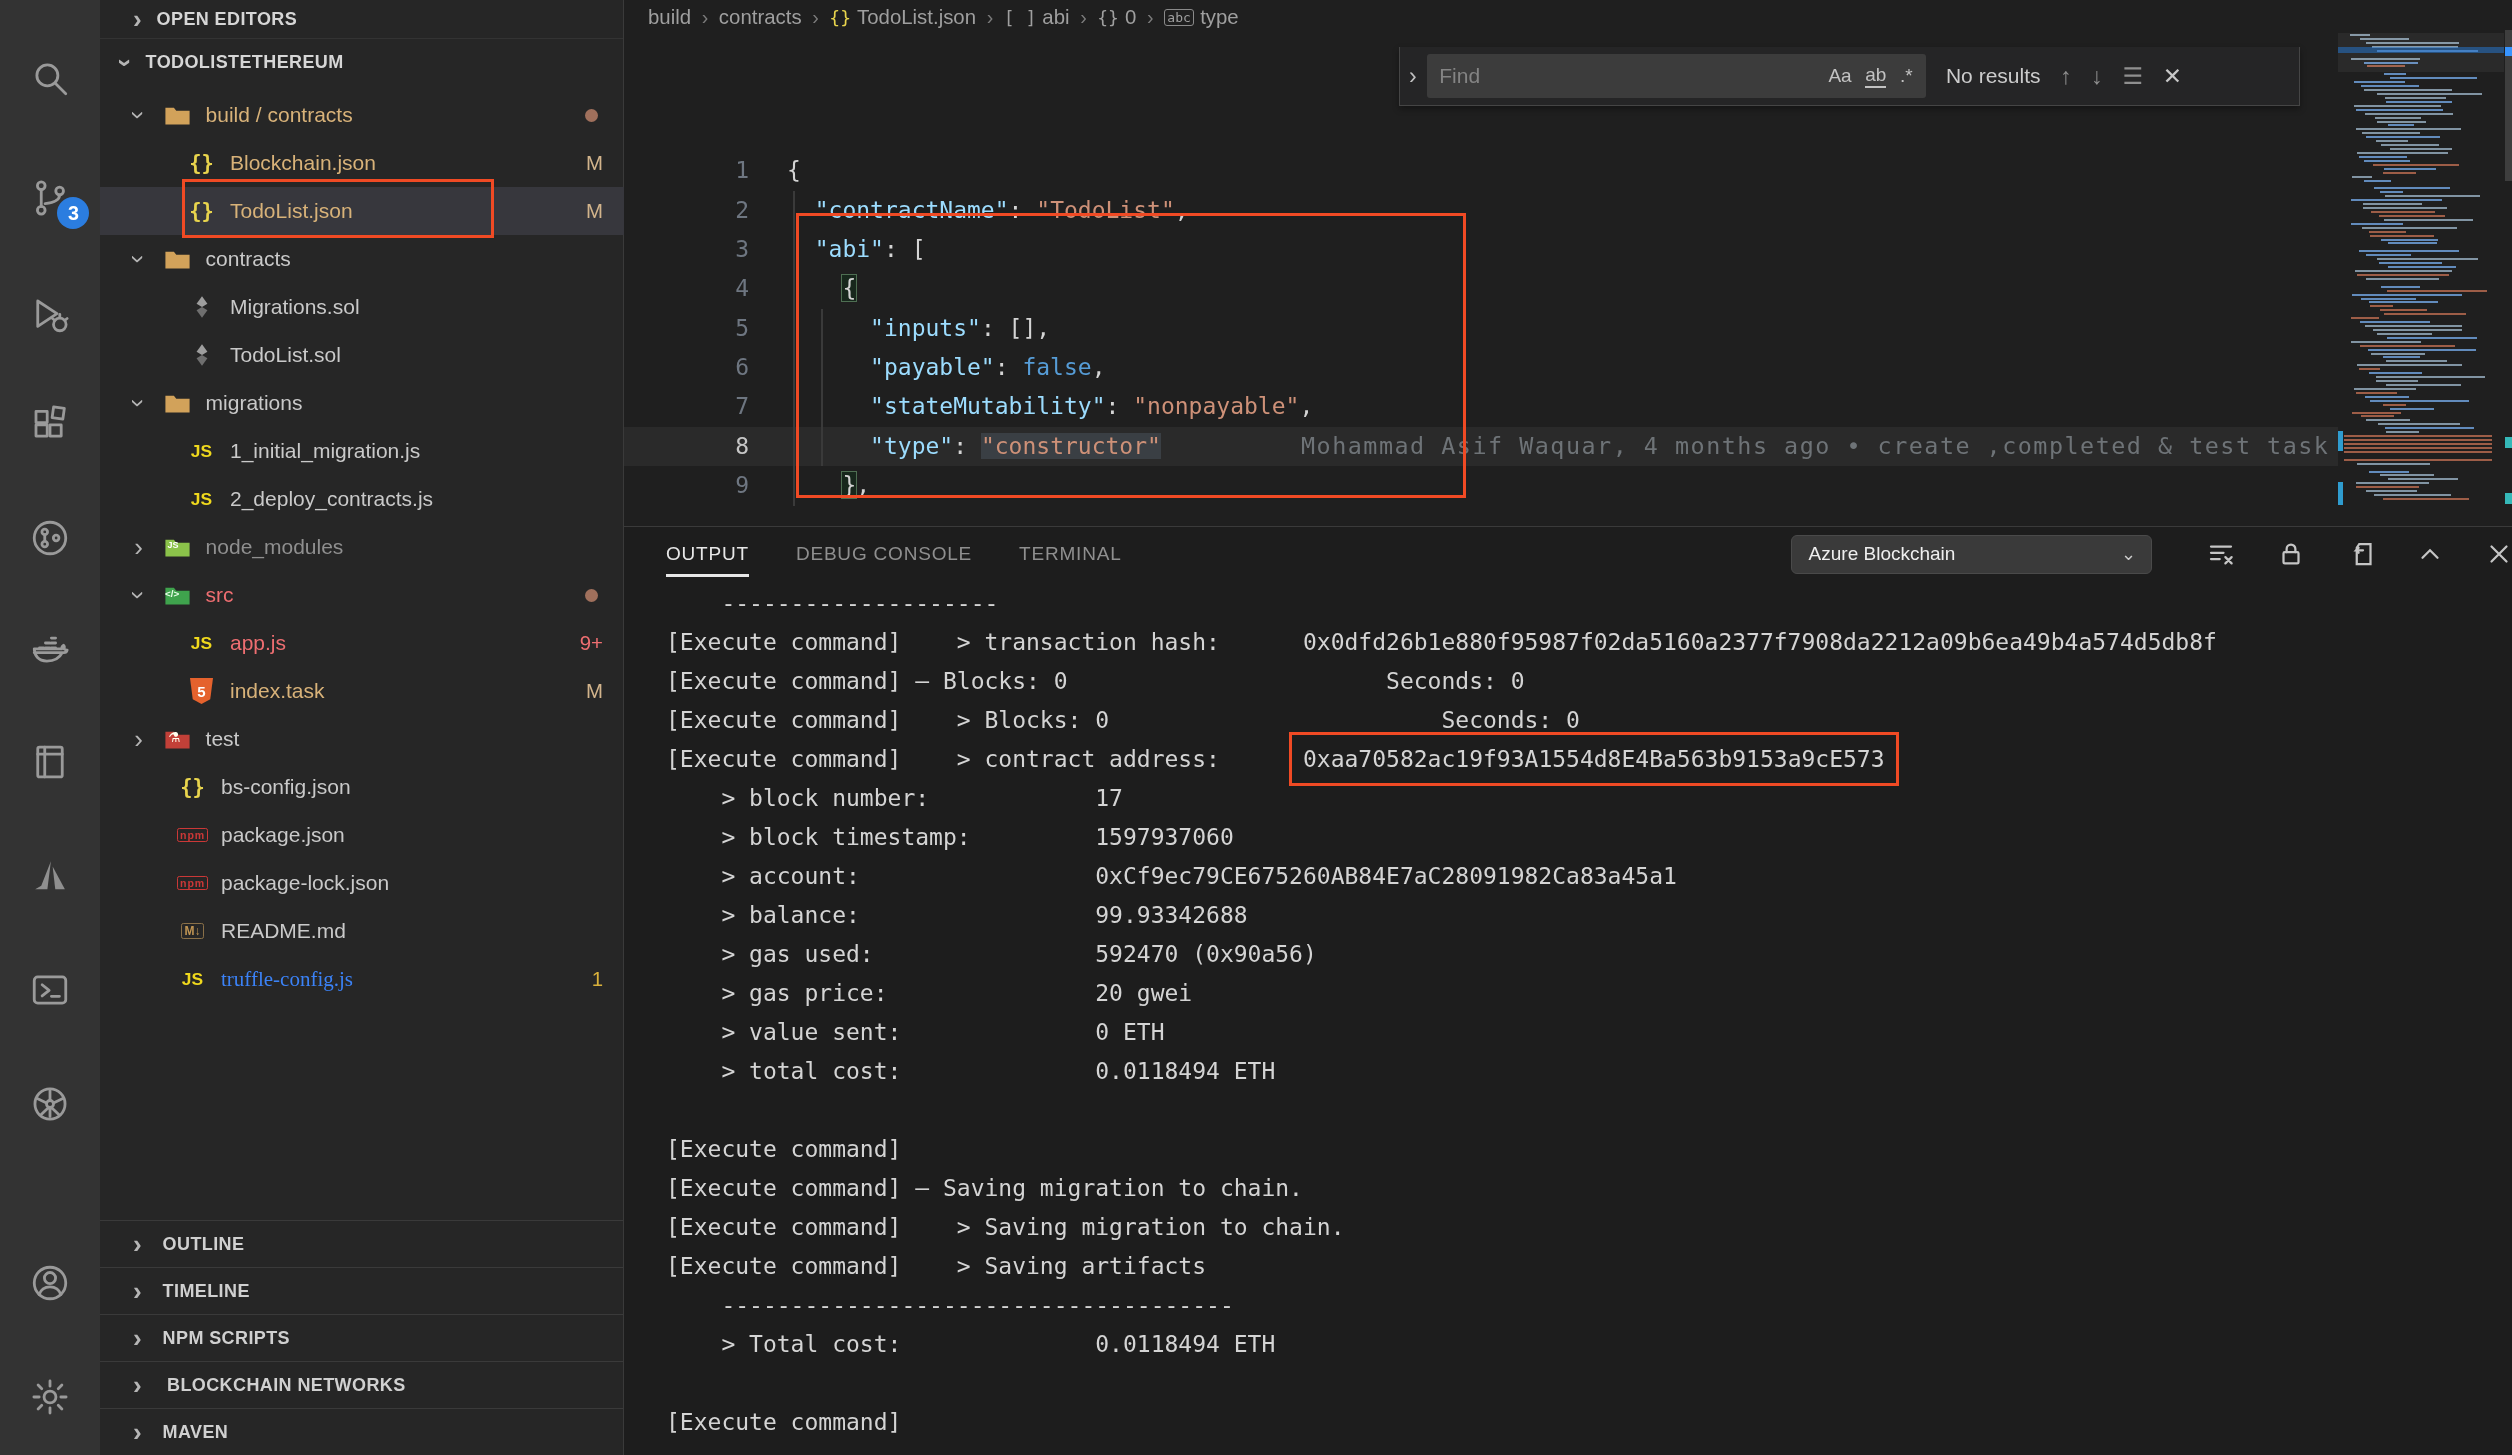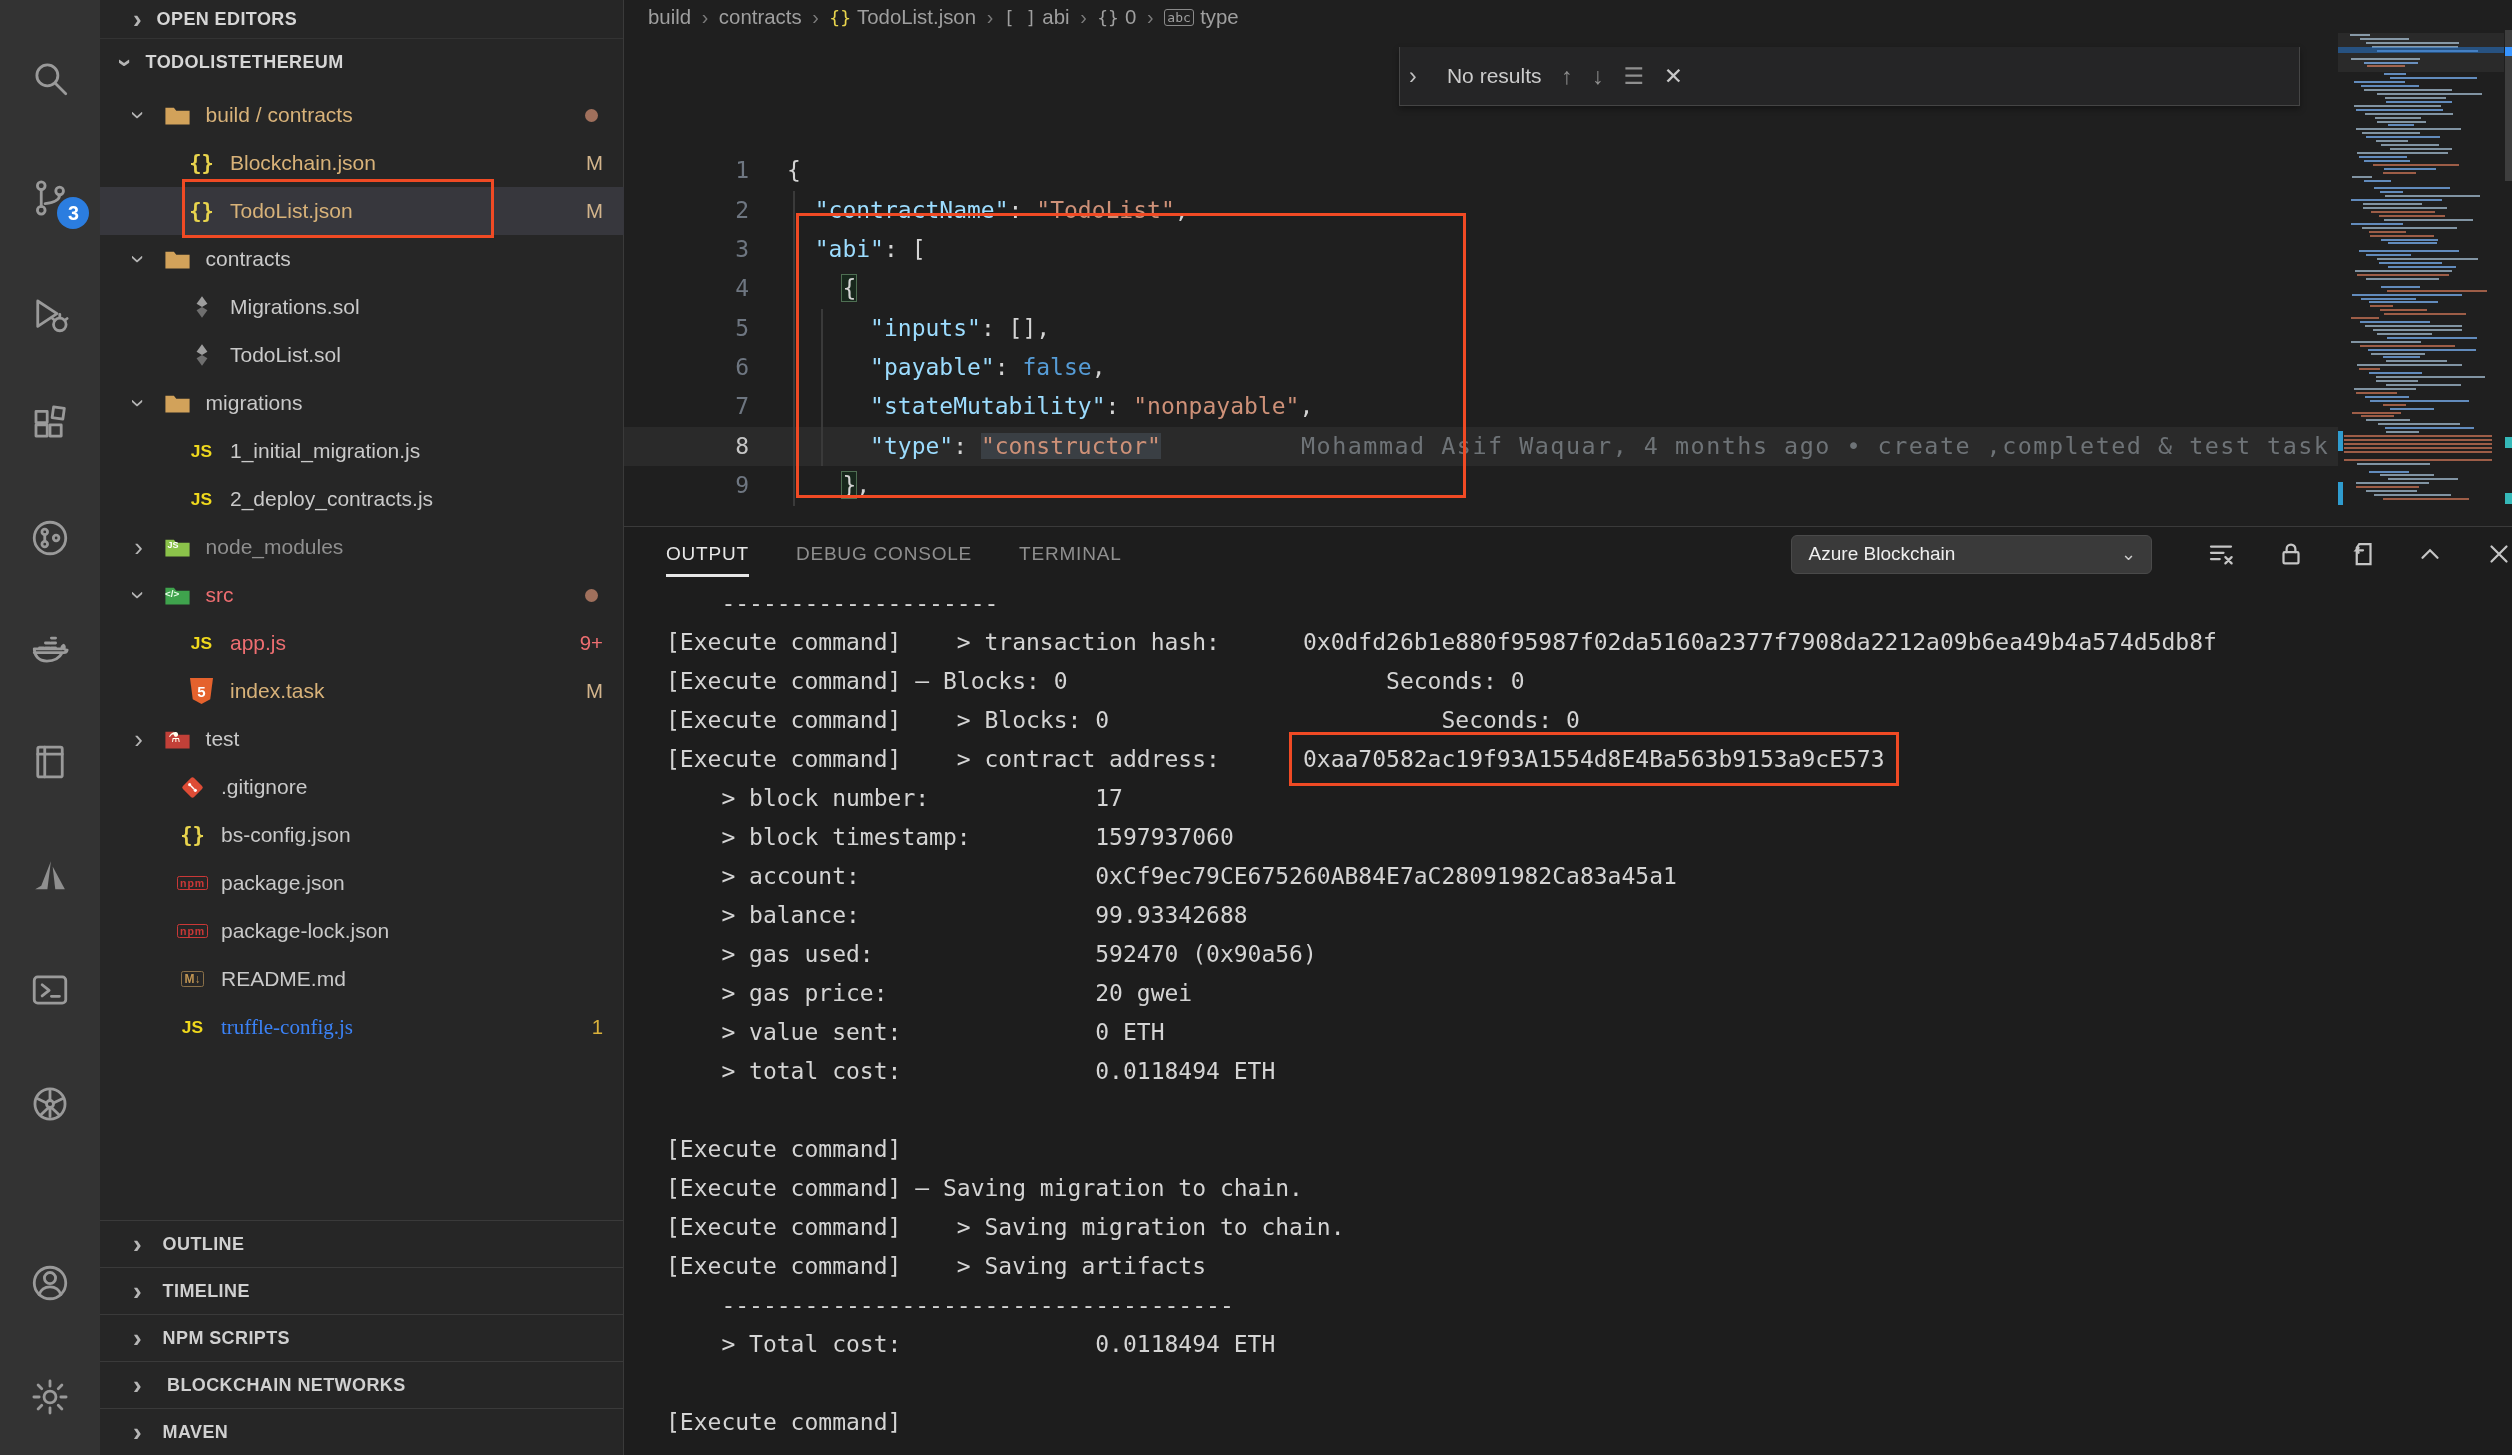--- a/index.html
+++ b/index.html
@@ -309,31 +309,20 @@
         <span class="ticon" style="margin-left: 10.6px;">
           <svg viewBox="0 0 24 24" style="width:29px;height:29px">
             <path fill="#c24038" d="M2 5.5h7l2 2.5h11v11.5H2z"></path>
           </svg>
           <span style="position: absolute; left: 7.6px; top: 6px; color: rgb(255, 255, 238); font-size: 13.6px;">⚗</span>
         </span>
         <span class="tlabel">test</span>
       </div>
       <div class="sb-item">
         <span class="ticon" style="margin-left: 76px;">
-          <svg viewBox="0 0 24 24" style="width:27px;height:27px">
-            <rect x="5" y="5" width="14" height="14" rx="2" transform="rotate(45 12 12)" fill="#de4c36"></rect>
-            <circle cx="9.5" cy="9.5" r="1.4" fill="#fff"></circle>
-            <circle cx="14.5" cy="14.5" r="1.4" fill="#fff"></circle>
-            <path d="M10.5 10.5l3 3" stroke="#fff" stroke-width="1.4"></path>
-          </svg>
-        </span>
-        <span class="tlabel">.gitignore</span>
-      </div>
-      <div class="sb-item">
-        <span class="ticon" style="margin-left: 76px;">
           <span class="ic-braces">{}</span>
         </span>
         <span class="tlabel">bs-config.json</span>
       </div>
       <div class="sb-item">
         <span class="ticon" style="margin-left: 76px;">
           <span class="ic-npm">npm</span>
         </span>
         <span class="tlabel">package.json</span>
       </div>
@@ -423,20 +412,26 @@
         <div class="code-line" style="top: 387px;"><span class="ln">7</span><span class="lt"><span class="tk-p">      </span><span class="tk-k">"stateMutability"</span><span class="tk-p">: </span><span class="tk-s">"nonpayable"</span><span class="tk-p">,</span></span></div>
         <div class="code-line cur" style="top: 427px;"><span class="ln cur">8</span><span class="lt"><span class="tk-p">      </span><span class="tk-k">"type"</span><span class="tk-p">: </span><span class="tk-sel">"constructor"</span></span><span class="blame">Mohammad Asif Waquar, 4 months ago • create ,completed &amp; test task</span></div>
         <div class="code-line" style="top: 466px;"><span class="ln">9</span><span class="lt"><span class="tk-p">    </span><span class="tk-b">}</span><span class="tk-p">,</span></span></div>
       </div>
     <div class="iguide" style="left:169px;top:191px;height:315px;"></div>
     <div class="iguide" style="left:197px;top:309px;height:157px;"></div>
     <div id="ed-red-box"></div>
 
     <div id="find">
       <span class="fchev">›</span>
+      <div id="find-input">
+        <span id="find-ph">Find</span>
+        <span class="ftog">Aa</span>
+        <span class="ftog uword">ab</span>
+        <span class="ftog">.*</span>
+      </div>
       <span id="find-status">No results</span>
       <span class="fbtn">↑</span>
       <span class="fbtn">↓</span>
       <span class="fbtn">☰</span>
       <span class="fbtn close">✕</span>
     </div>
 
     <div id="minimap">
         <div style="position: absolute; height: 2px; opacity: 0.85; left: 12.3px; top: 34px; width: 19.7px; background: rgb(147, 169, 187);"></div>
         <div style="position: absolute; height: 2px; opacity: 0.85; left: 22px; top: 38px; width: 49px; background: rgb(147, 169, 187);"></div>

